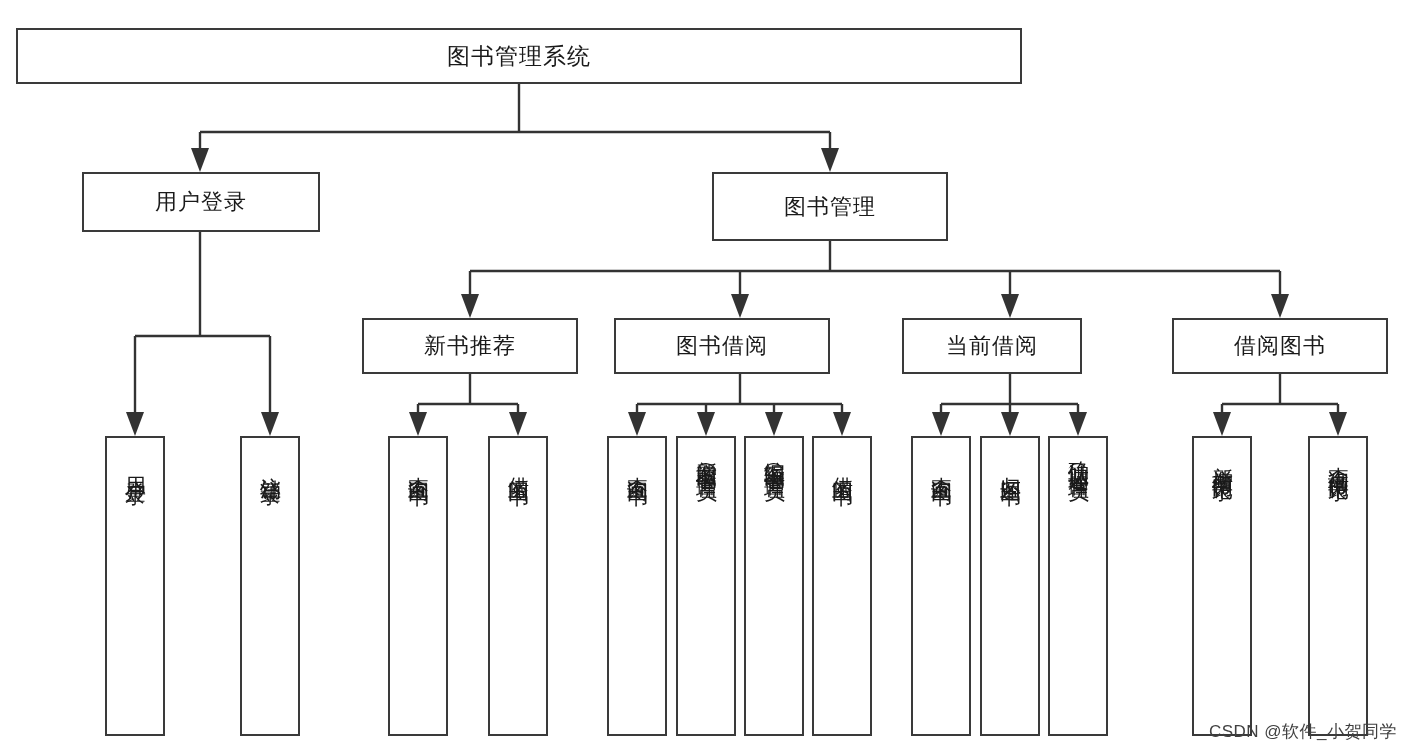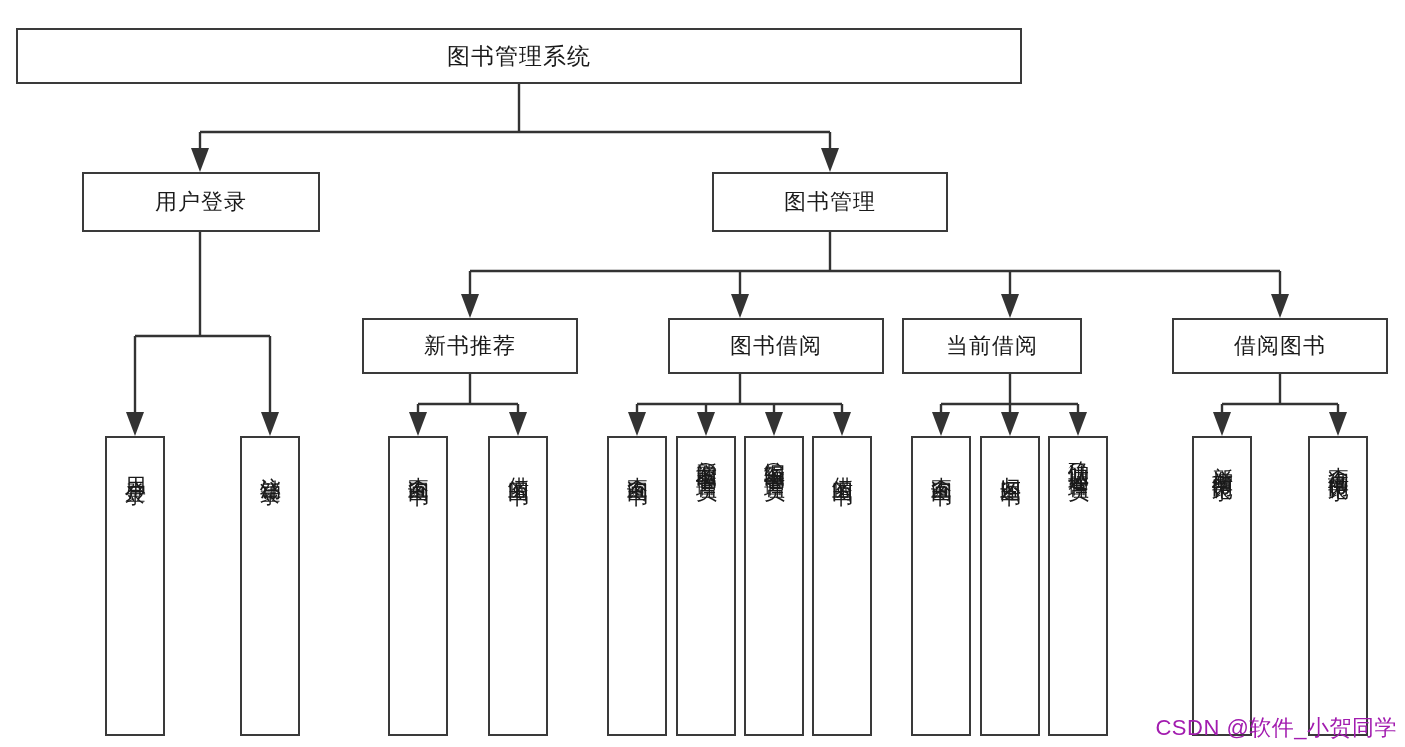--- a/index.html
+++ b/index.html
@@ -69,22 +69,22 @@
     writing-mode: vertical-rl;
     text-orientation: upright;
     display: block;
     margin-top: 18px;
   }
   
   #watermark {
     position: absolute;
     right: 8px;
     bottom: 4px;
-    font-size: 22px;
-    color: #a21caf;
+    font-size: 17px;
+    color: #404040;
     letter-spacing: 0.5px;
     white-space: nowrap;
     user-select: none;
   }
 </style>
 </head>
 <body>
 
 <div id="canvas">
 
@@ -151,28 +151,28 @@
     <polygon class="arrowhead" points="1329,412 1347,412 1338,436"></polygon>
   </svg>
 
   <div class="node root horiz" style="left:16px; top:28px; width:1006px; height:56px;">
     <span>图书管理系统</span>
   </div>
 
   <div class="node horiz" style="left:82px; top:172px; width:238px; height:60px;">
     <span>用户登录</span>
   </div>
-  <div class="node horiz" style="left:712px; top:172px; width:236px; height:60px;">
+  <div class="node horiz" style="left:712px; top:172px; width:236px; height:69px;">
     <span>图书管理</span>
   </div>
 
   <div class="node horiz" style="left:362px; top:318px; width:216px; height:56px;">
     <span>新书推荐</span>
   </div>
-  <div class="node horiz" style="left:668px; top:318px; width:216px; height:56px;text-align:center;">
+  <div class="node horiz" style="left:614px; top:318px; width:216px; height:56px;text-align:center;">
     <span>图书借阅</span>
   </div>
   <div class="node horiz" style="left:902px; top:318px; width:180px; height:56px;">
     <span>当前借阅</span>
   </div>
   <div class="node horiz" style="left:1172px; top:318px; width:216px; height:56px;">
     <span>借阅图书</span>
   </div>
 
   <div class="node vert" style="left:105px; top:436px; width:60px; height:300px;">

